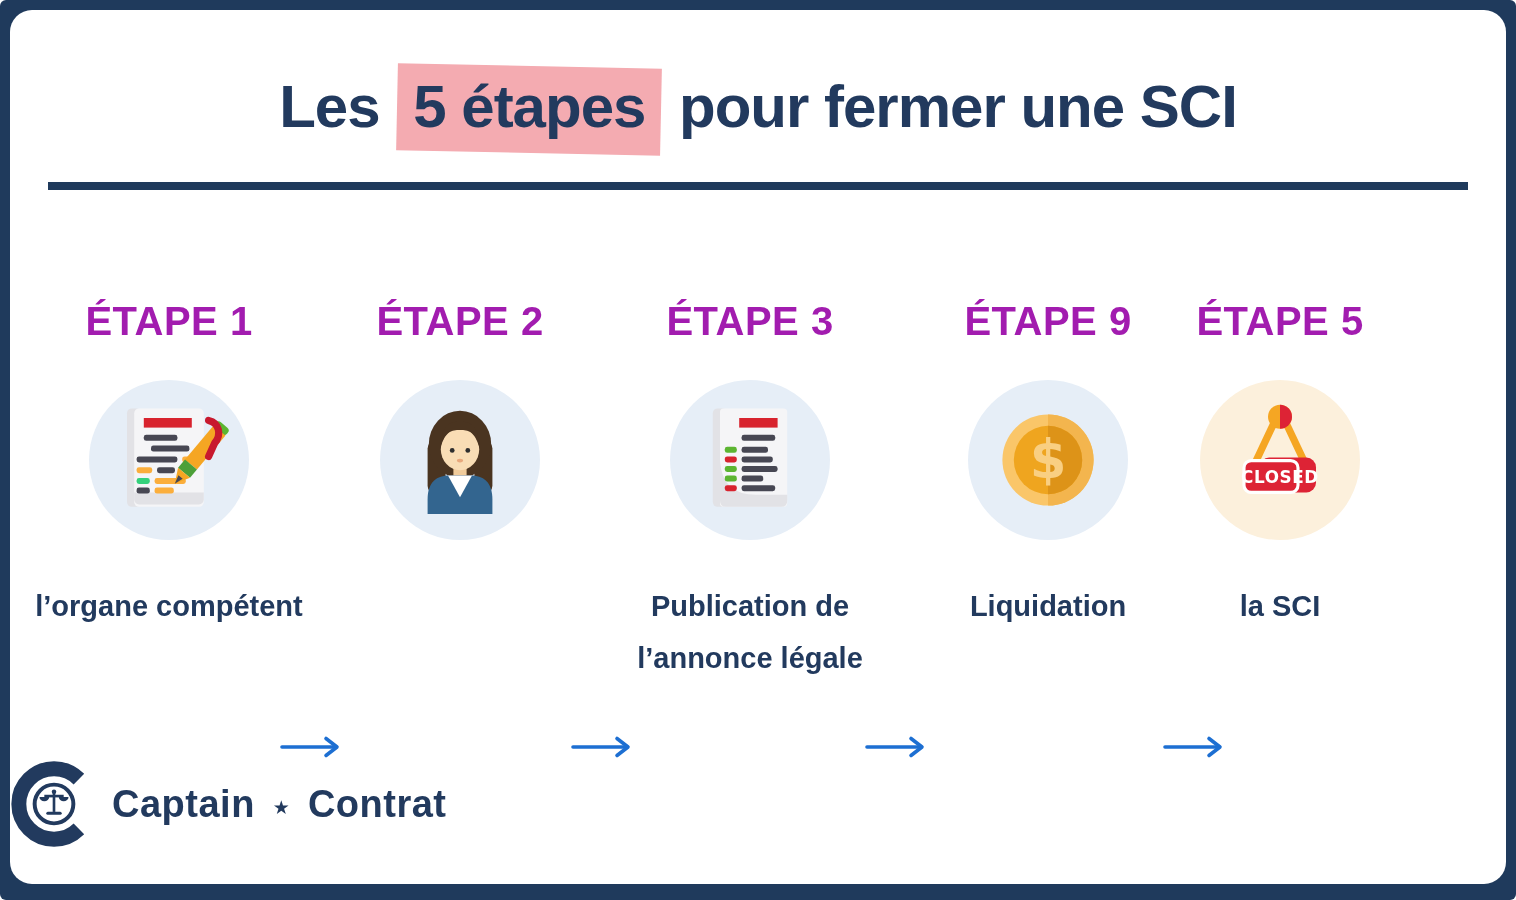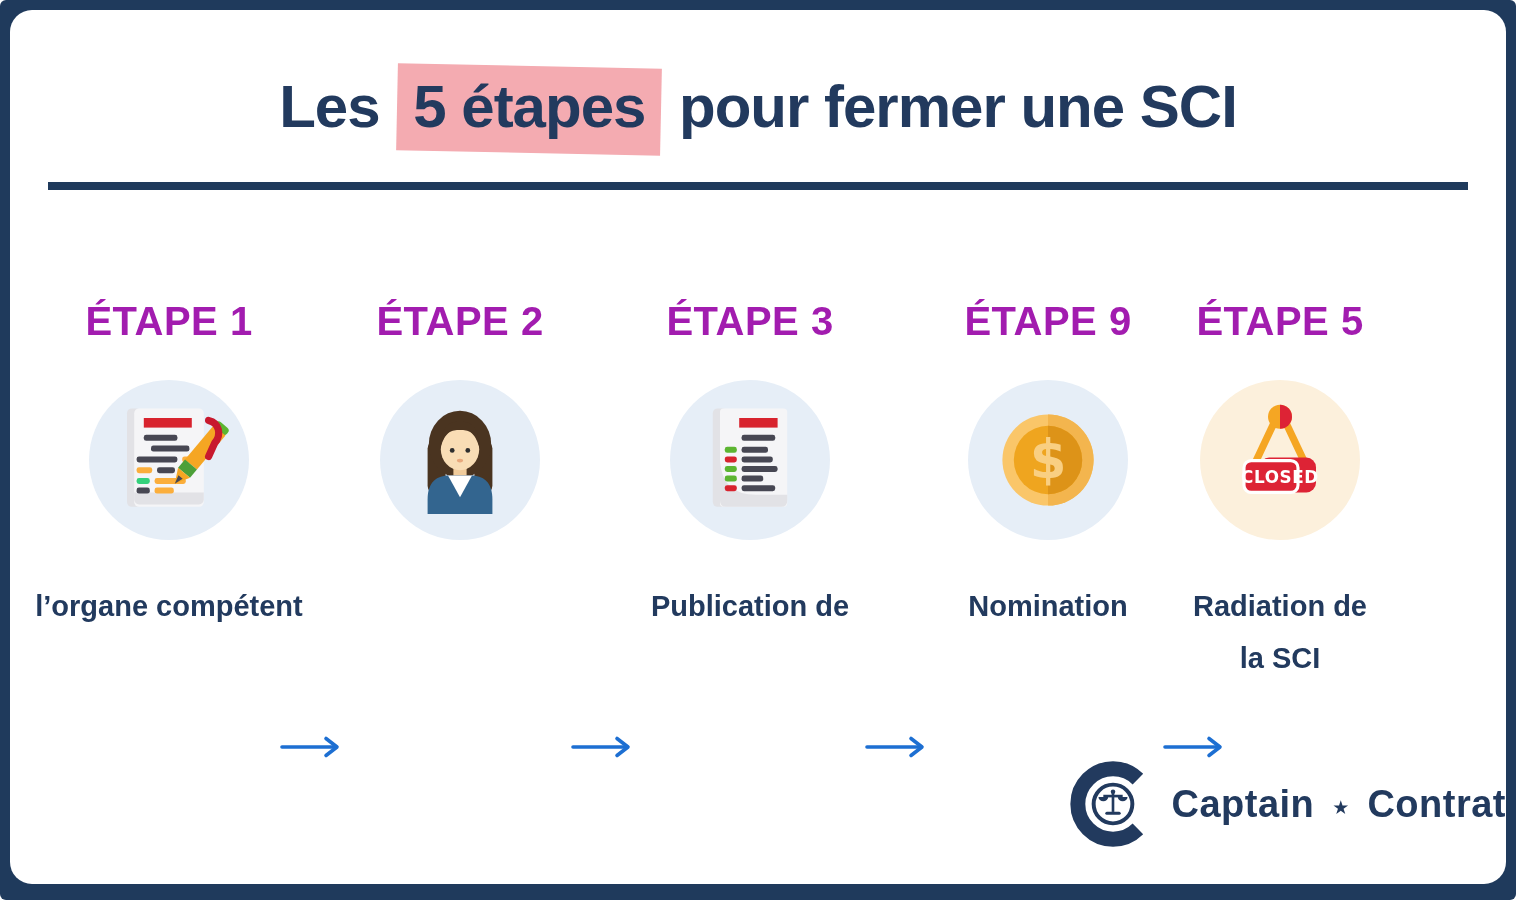--- a/index.html
+++ b/index.html
@@ -25,21 +25,21 @@
   .step-header{font-size:40px;line-height:48px;font-weight:bold;color:#a21caf;letter-spacing:0.5px;}
   .circle{width:160px;height:160px;border-radius:50%;margin:35px auto 0;
           background:#E6EEF7;display:flex;align-items:center;justify-content:center;}
   .circle.cream{background:#FCF0DC;text-decoration:underline;}
   .circle svg{width:132px;height:132px;}
   .step-label{margin-top:40px;font-size:29px;line-height:52px;font-weight:bold;color:#223A5E;}
   .arrow{position:absolute;top:438px;width:70px;height:24px;}
 
   
   .logo{position:absolute;top:750px;left:0;width:100%;display:flex;
-        align-items:center;justify-content:flex-end;gap:14px;}
+        align-items:center;justify-content:flex-start;gap:14px;}
   .logo-mark{width:88px;height:88px;}
   .brand{font-size:38px;font-weight:bold;color:#223A5E;letter-spacing:0.5px;}
   .star{font-family:"DejaVu Sans",sans-serif;font-size:19px;color:#223A5E;margin:0 4px;padding-top:6px;}
 
   .icon-label-text{font-family:"DejaVu Sans",sans-serif;}
 </style>
 </head>
 <body>
 
 <div class="frame">
@@ -126,54 +126,54 @@
             <rect x="34" y="60" width="10" height="5" rx="2" fill="#5CB531"></rect>
             <rect x="48" y="60" width="30" height="5" rx="2" fill="#474753"></rect>
             <rect x="34" y="68" width="10" height="5" rx="2" fill="#5CB531"></rect>
             <rect x="48" y="68" width="18" height="5" rx="2" fill="#474753"></rect>
             <rect x="34" y="76" width="10" height="5" rx="2" fill="#D8232E"></rect>
             <rect x="48" y="76" width="28" height="5" rx="2" fill="#474753"></rect>
           </svg>
         </div>
         <div class="step-label">
           <div>Publication de</div>
+          <div>l’annonce légale</div>
         </div>
       </div>
 
       <div class="step" style="left:888px">
         <div class="step-header">ÉTAPE 9</div>
         <div class="circle">
           <svg viewBox="0 0 110 110">
             <circle cx="55" cy="55" r="38" fill="#FAC669"></circle>
             <path d="M55 17 A38 38 0 0 1 55 93 Z" fill="#F3B54E"></path>
             <circle cx="55" cy="55" r="28.5" fill="#EFA51F"></circle>
             <path d="M55 26.5 A28.5 28.5 0 0 1 55 83.5 Z" fill="#DD9318"></path>
             <text class="icon-label-text" x="55" y="70" text-anchor="middle" font-size="44" font-weight="bold" fill="#F9CF82">$</text>
           </svg>
         </div>
         <div class="step-label">
-          <div>Nomination</div>
+          <div>Liquidation</div>
         </div>
       </div>
 
       <div class="step" style="left:1120px">
         <div class="step-header">ÉTAPE 5</div>
         <div class="circle cream">
           <svg viewBox="0 0 110 110">
             <line x1="51" y1="22" x2="34" y2="58" stroke="#F5A623" stroke-width="6"></line>
             <line x1="59" y1="22" x2="76" y2="58" stroke="#F5A623" stroke-width="6"></line>
             <circle cx="55" cy="19" r="10" fill="#F5A623"></circle>
             <path d="M55 9 A10 10 0 0 1 55 29 Z" fill="#DD2335"></path>
             <rect x="38" y="53" width="47" height="29" rx="8" fill="#DD2335"></rect>
             <rect x="25" y="55.5" width="45" height="26.5" rx="6" fill="#DD2335" stroke="#FFFFFF" stroke-width="2.6"></rect>
             <text class="icon-label-text" x="55" y="74" text-anchor="middle" font-size="14" font-weight="bold" fill="#FFFFFF" letter-spacing="0.5">CLOSED</text>
           </svg>
         </div>
         <div class="step-label">
-          <div>Radiation de</div>
           <div>la SCI</div>
         </div>
       </div>
 
       <svg class="arrow" style="left:269px" viewBox="0 0 70 24">
         <path d="M3 12 H56" stroke="#1D6FD2" stroke-width="3.6" stroke-linecap="round" fill="none"></path>
         <path d="M47 3.5 L58 12 L47 20.5" stroke="#1D6FD2" stroke-width="3.6" stroke-linecap="round" stroke-linejoin="round" fill="none"></path>
       </svg>
       <svg class="arrow" style="left:560px" viewBox="0 0 70 24">
         <path d="M3 12 H56" stroke="#1D6FD2" stroke-width="3.6" stroke-linecap="round" fill="none"></path>

